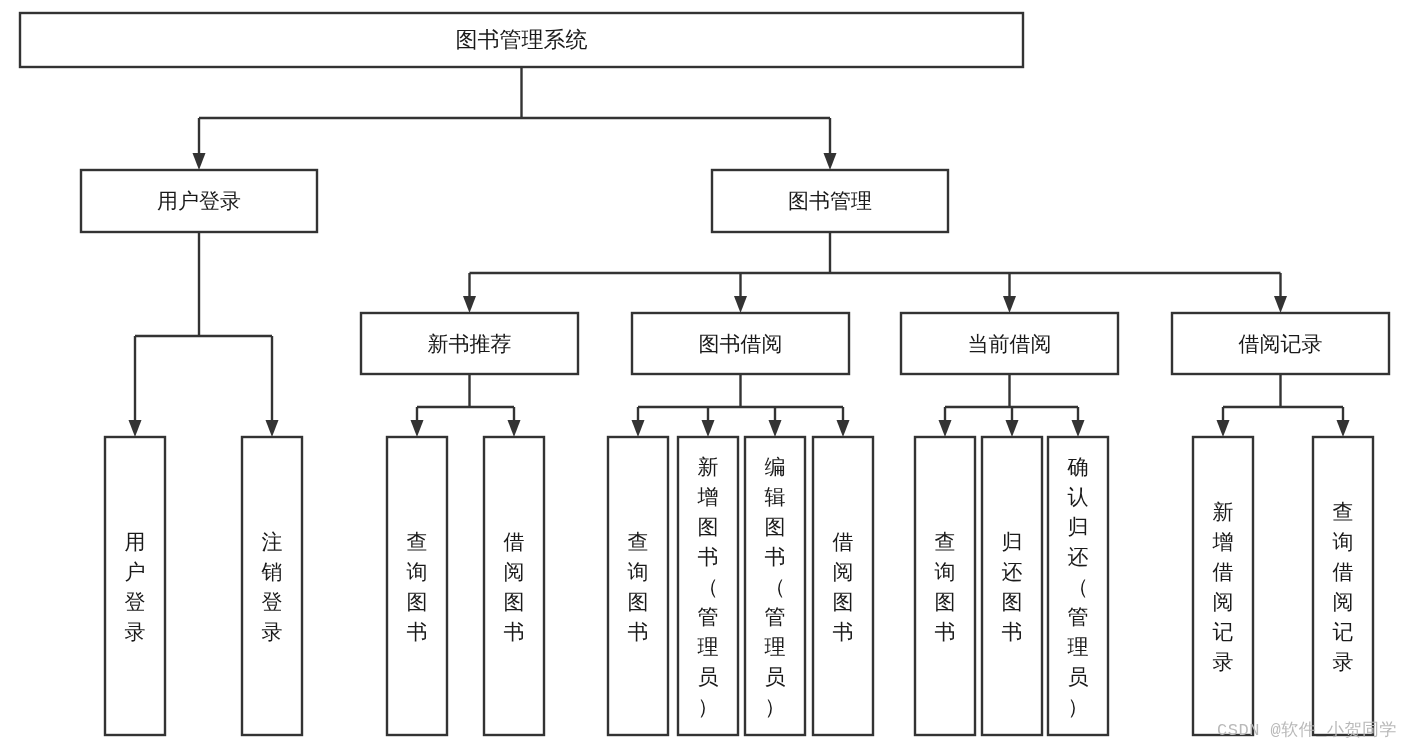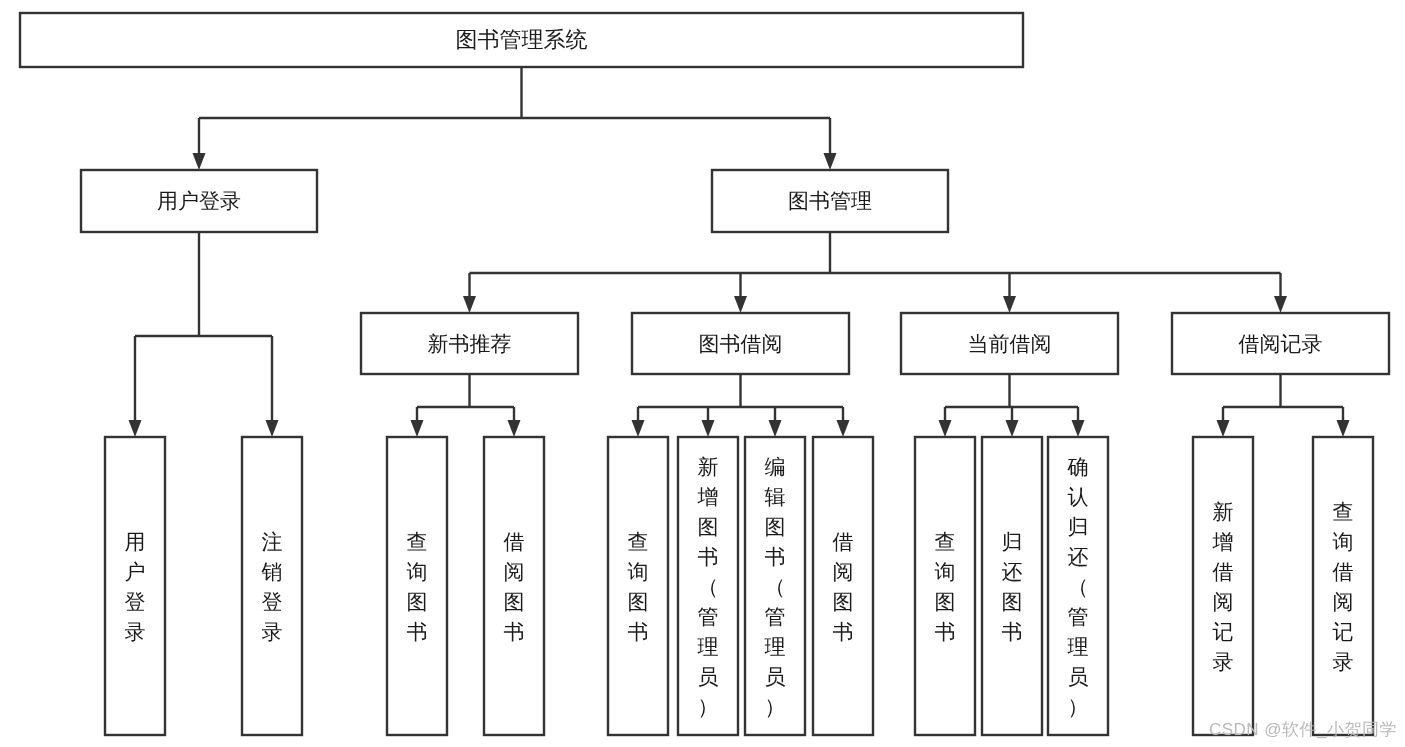--- a/index.html
+++ b/index.html
@@ -53,21 +53,21 @@
     fill: none;
   }
   .arrow-head {
     fill: #333333;
     stroke: none;
   }
   .watermark {
     position: absolute;
     right: 8px;
     bottom: 6px;
-    font-family: Liberation Sans, sans-serif;
+    font-family: Liberation Mono, monospace;
     font-size: 17px;
     color: #b9b9b9;
     letter-spacing: 0.5px;
     white-space: nowrap;
     user-select: none;
     text-align: right;
   }
 </style>
 </head>
 <body>

